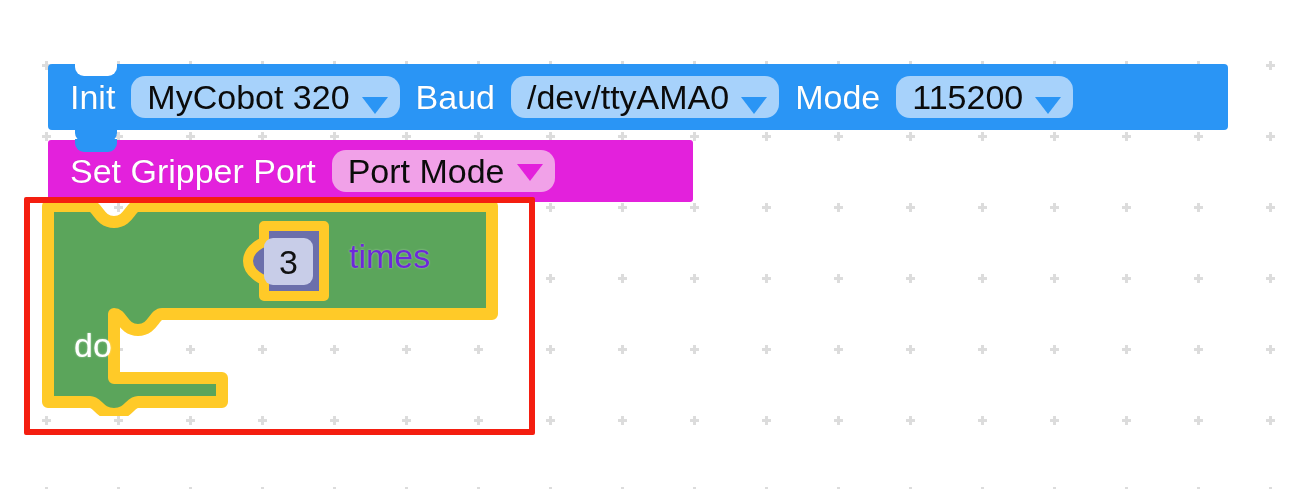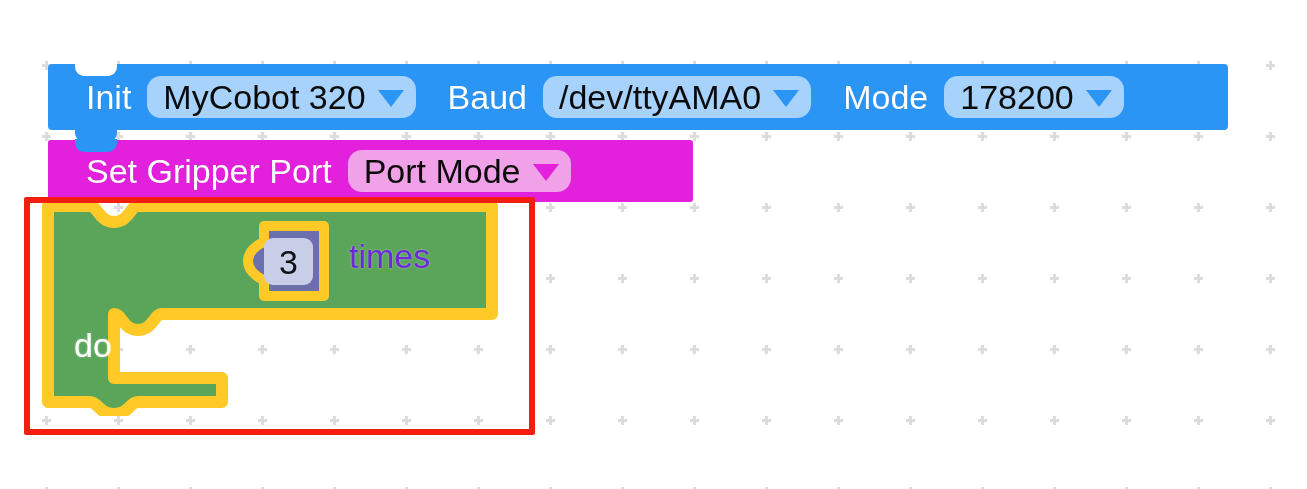--- a/index.html
+++ b/index.html
@@ -48,21 +48,20 @@
   .xmark:before { left: 0; top: 3px; width: 9px; height: 3px; }
   .xmark:after  { left: 3px; top: 0; width: 3px; height: 9px; }
 
   
   .blk-label {
     color: #ffffff;
     font-size: 34px;
     line-height: 1;
     white-space: nowrap;
     text-shadow: 0 0 1px rgba(0,0,0,0.20);
-    margin-left: 16px;
   }
 
   
   .field {
     display: inline-flex;
     align-items: center;
     border-radius: 14px;
     padding: 4px 12px 4px 16px;
     white-space: nowrap;
   }
@@ -119,20 +118,21 @@
     position: absolute;
     left: 22px;
     top: 0;
     height: 66px;
     display: flex;
     align-items: center;
     gap: 16px;
   }
   .field-blue {
     background: #a7d2fb;
+    align-items: flex-end;
   }
   .field-blue .caret {
     border-top: 17px solid #2a95f5;
   }
 
   
   #gripper-block {
     position: absolute;
     left: 48px;
     top: 140px;
@@ -410,21 +410,21 @@
       <span class="blk-label">Baud</span>
 
       <span class="field field-blue">
         <span class="field-text">/dev/ttyAMA0</span>
         <span class="caret"></span>
       </span>
 
       <span class="blk-label">Mode</span>
 
       <span class="field field-blue">
-        <span class="field-text">178200</span>
+        <span class="field-text">115200</span>
         <span class="caret"></span>
       </span>
     </div>
   </div>
 
   <div id="gripper-block">
     <div class="body"></div>
     <div class="notch-top"></div>
     <div id="gripper-row">
       <span class="blk-label">Set Gripper Port</span>

